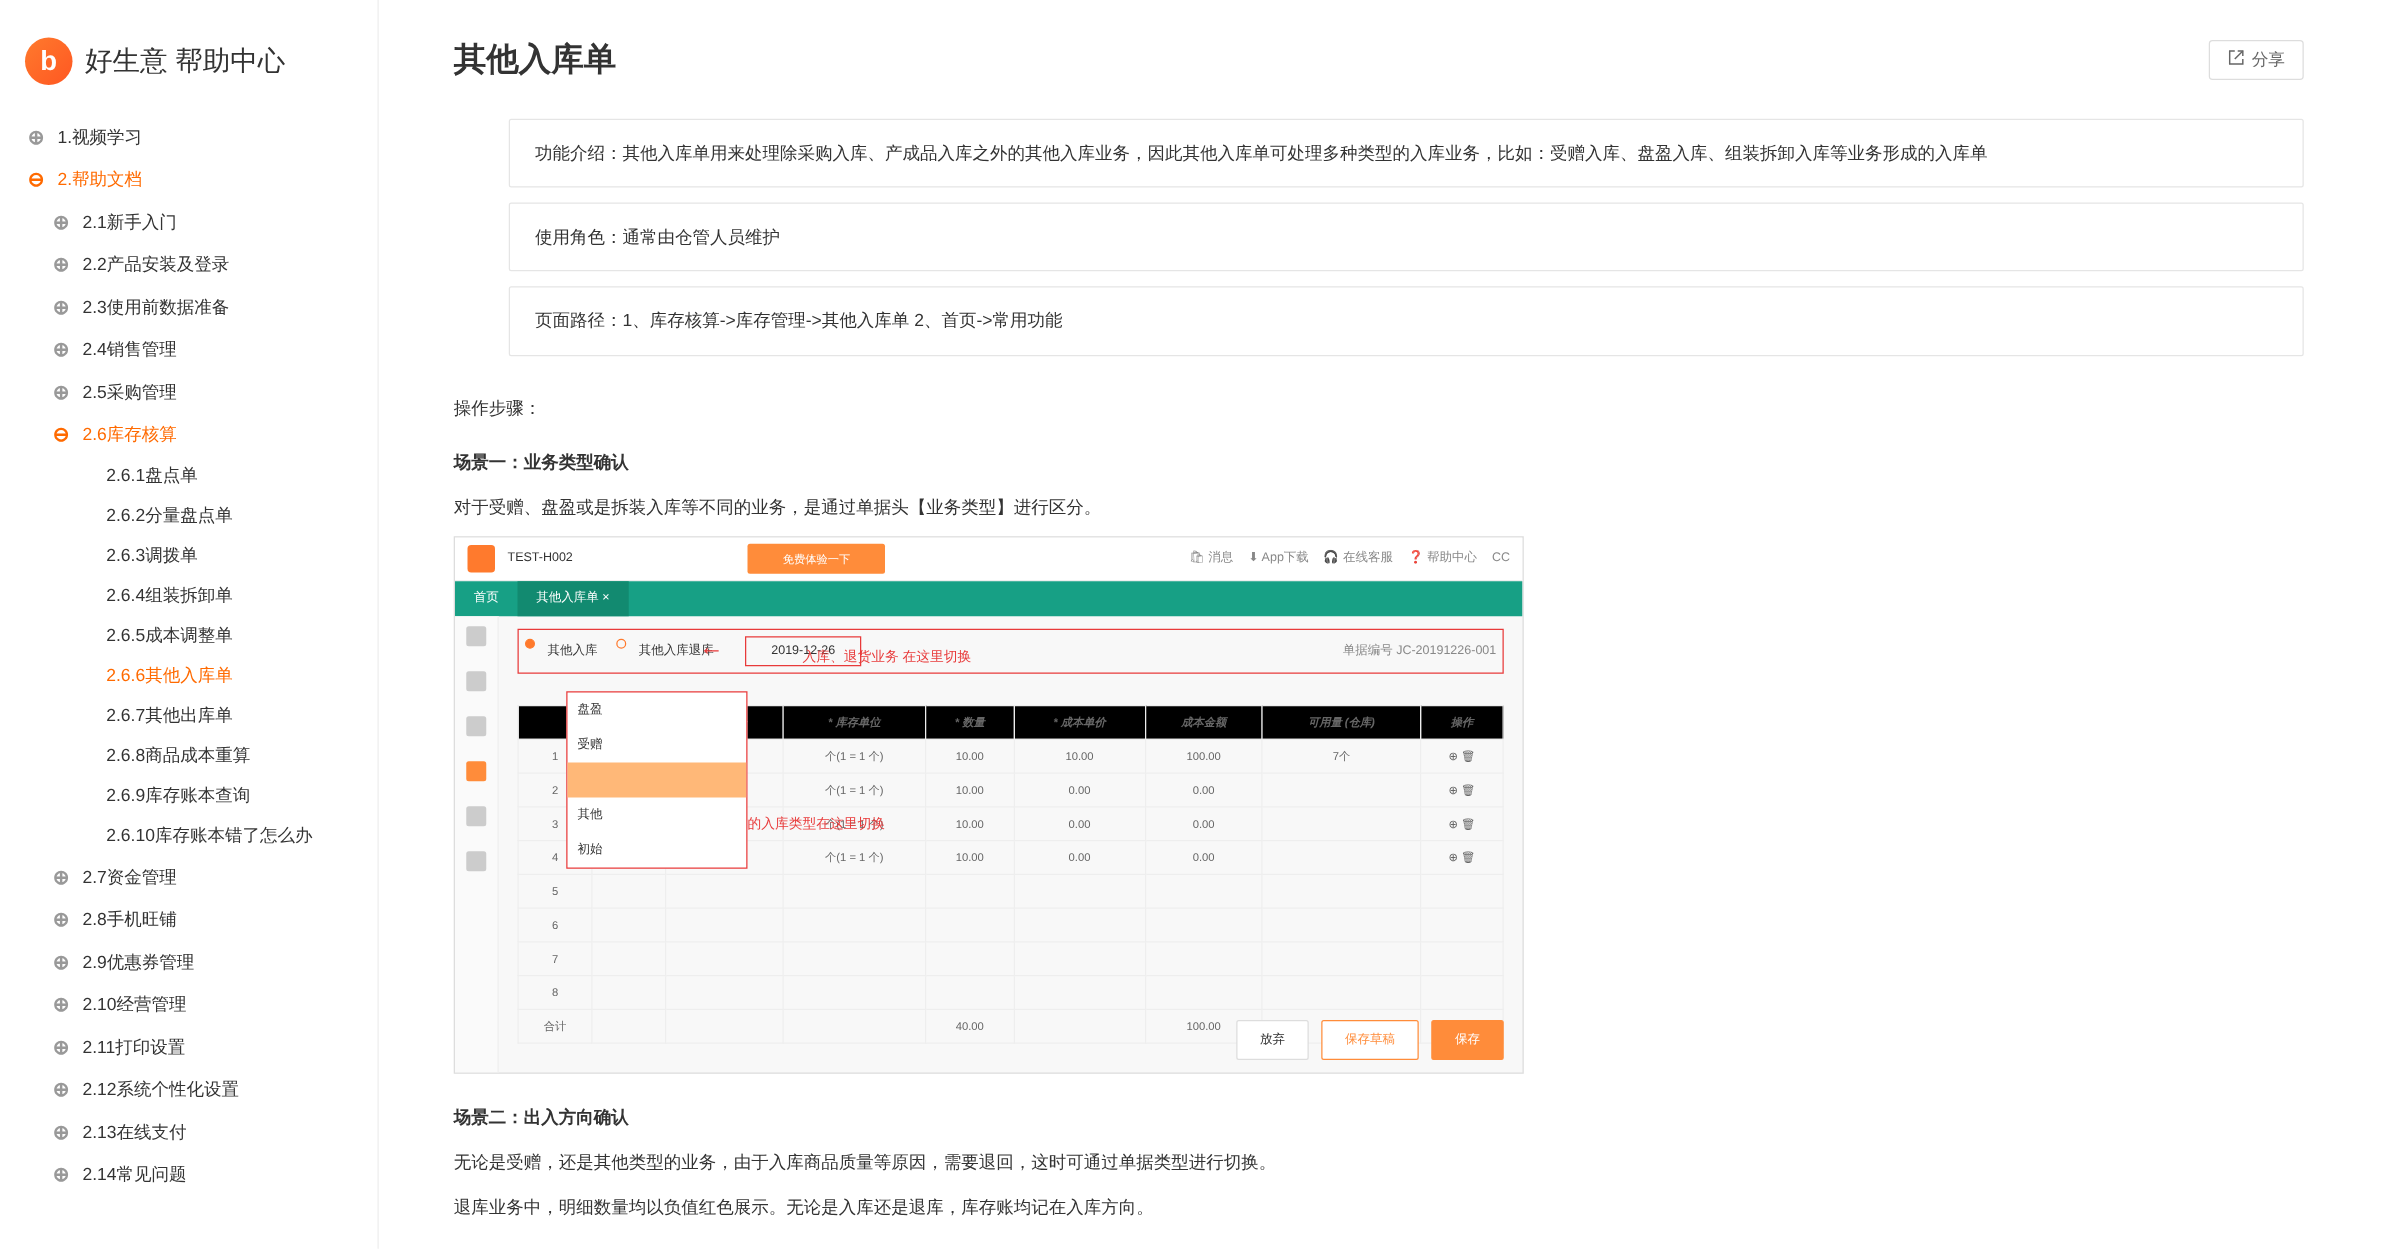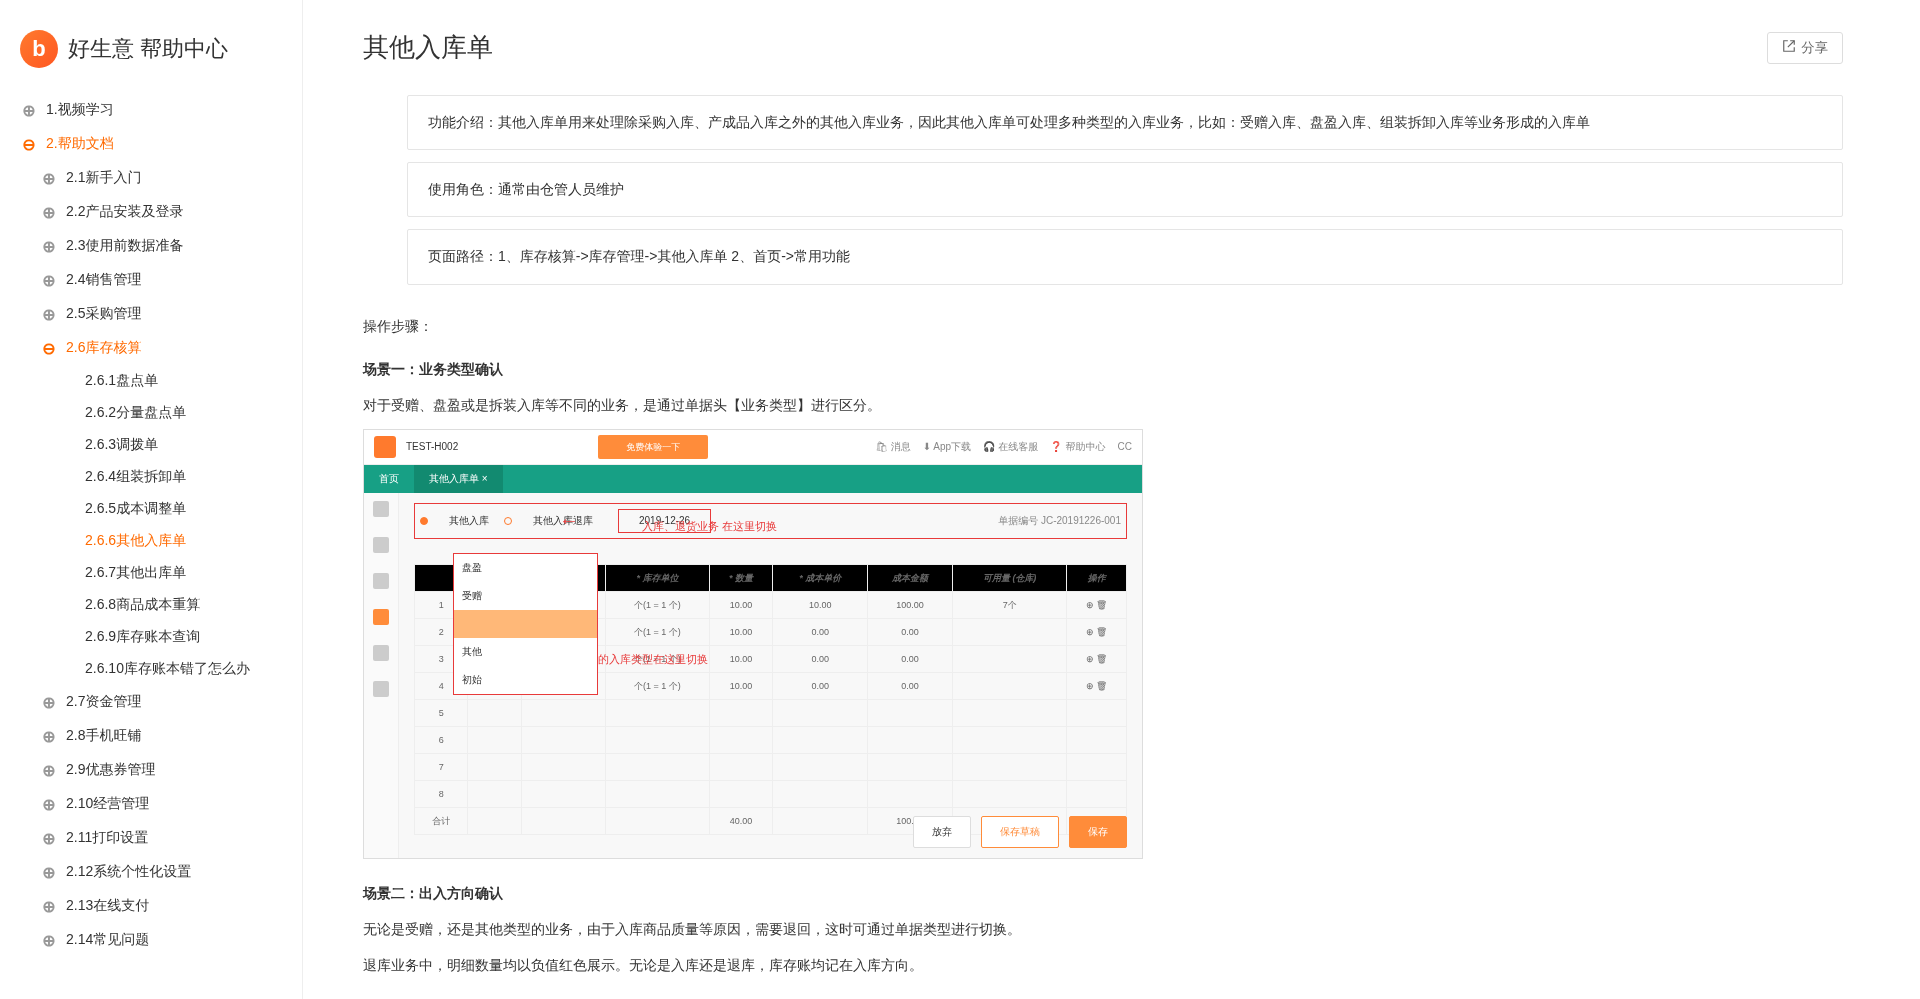--- a/index.html
+++ b/index.html
@@ -16,43 +16,43 @@
 .nav-item.active { color: #ff6a00; }
 .nav-item.sub-active { color: #ff6a00; }
 .nav-icon { width: 18px; height: 18px; margin-right: 8px; display: flex; align-items: center; justify-content: center; }
 .plus-icon { color: #999; font-size: 16px; font-weight: bold; }
 .minus-icon { color: #ff6a00; font-size: 16px; font-weight: bold; }
 .nav-sub { padding-left: 20px; }
 .nav-sub2 { padding-left: 45px; }
 .nav-sub2 .nav-item { padding: 7px 0; }
 .main { flex: 1; padding: 30px 60px; max-width: 1600px; }
 .page-header { display: flex; justify-content: space-between; align-items: center; margin-bottom: 30px; }
-.page-title { font-size: 26px; font-weight: 400; color: #333; }
+.page-title { font-size: 26px; font-weight: 700; color: #333; }
 .share-btn { padding: 6px 14px; border: 1px solid #ddd; border-radius: 3px; background: #fff; cursor: pointer; color: #666; display: flex; align-items: center; gap: 5px; }
 .info-box { border: 1px solid #e5e5e5; padding: 14px 20px; margin-bottom: 12px; border-radius: 2px; line-height: 1.8; margin-left: 44px; }
 .info-label { font-weight: 500; }
 .content-section { padding-top: 15px; line-height: 2; }
 .section-label { font-weight: 500; margin-bottom: 8px; }
 .scene-title { font-weight: 600; margin: 15px 0 8px 0; }
 .scene-text { margin-bottom: 8px; }
-.screenshot { width: 780px; height: 430px; border: 1px solid #ddd; margin: 10px 0 20px 0; background: #f8f8f8; position: relative; overflow: hidden; }
+.screenshot { width: 856px; height: 430px; border: 1px solid #ddd; margin: 10px 0 20px 0; background: #f8f8f8; position: relative; overflow: hidden; }
 .ss-topbar { height: 35px; background: #fff; border-bottom: 1px solid #eee; display: flex; align-items: center; padding: 0 10px; font-size: 10px; }
 .ss-logo { width: 22px; height: 22px; background: #ff7a2d; border-radius: 3px; margin-right: 10px; }
 .ss-topbar-right { margin-left: auto; display: flex; gap: 12px; color: #888; }
 .ss-tabbar { height: 28px; background: #17a085; display: flex; align-items: center; font-size: 10px; }
 .ss-tab { padding: 0 15px; color: #fff; height: 100%; display: flex; align-items: center; }
 .ss-tab.active { background: #128a70; }
 .ss-tab-orange { background: #ff8c3a; color: #fff; padding: 3px 28px; border-radius: 2px; margin-left: 8px; font-size: 9px; }
 .ss-body { display: flex; height: calc(100% - 63px); }
 .ss-left-nav { width: 35px; background: #fafafa; border-right: 1px solid #eee; display: flex; flex-direction: column; align-items: center; padding-top: 8px; gap: 20px; }
 .ss-left-icon { width: 16px; height: 16px; background: #ccc; border-radius: 2px; }
 .ss-left-icon.orange { background: #ff8c3a; }
 .ss-content { flex: 1; padding: 10px 15px; position: relative; }
 .ss-radio-row { display: flex; align-items: center; font-size: 10px; padding: 5px; border: 1px solid #e83a3a; margin-bottom: 5px; }
-.ss-radio { margin-right: 15px; display: flex; align-items: center; gap: 21px; }
+.ss-radio { margin-right: 15px; display: flex; gap: 10px; }
 .ss-radio-dot { width: 8px; height: 8px; border: 1px solid #ff7a2d; border-radius: 50%; }
 .ss-radio-dot.checked { background: #ff7a2d; }
 .ss-annotation { position: absolute; color: #e83a3a; font-size: 11px; }
 .ss-arrow { position: absolute; color: #e83a3a; font-size: 20px; }
 .ss-table { width: 100%; border-collapse: collapse; font-size: 9px; margin-top: 25px; }
 .ss-table th, .ss-table td { border: 1px solid #eee; padding: 4px 6px; text-align: center; color: #666; }
 .ss-table th { background: #000000; font-style: italic; }
 .ss-dropdown { position: absolute; top: 60px; left: 54px; width: 145px; background: #fff; border: 1px solid #e83a3a; font-size: 10px; z-index: 5; }
 .ss-dropdown-item { padding: 4px 8px; }
 .ss-dropdown-item.highlight { background: #ffb878; }

